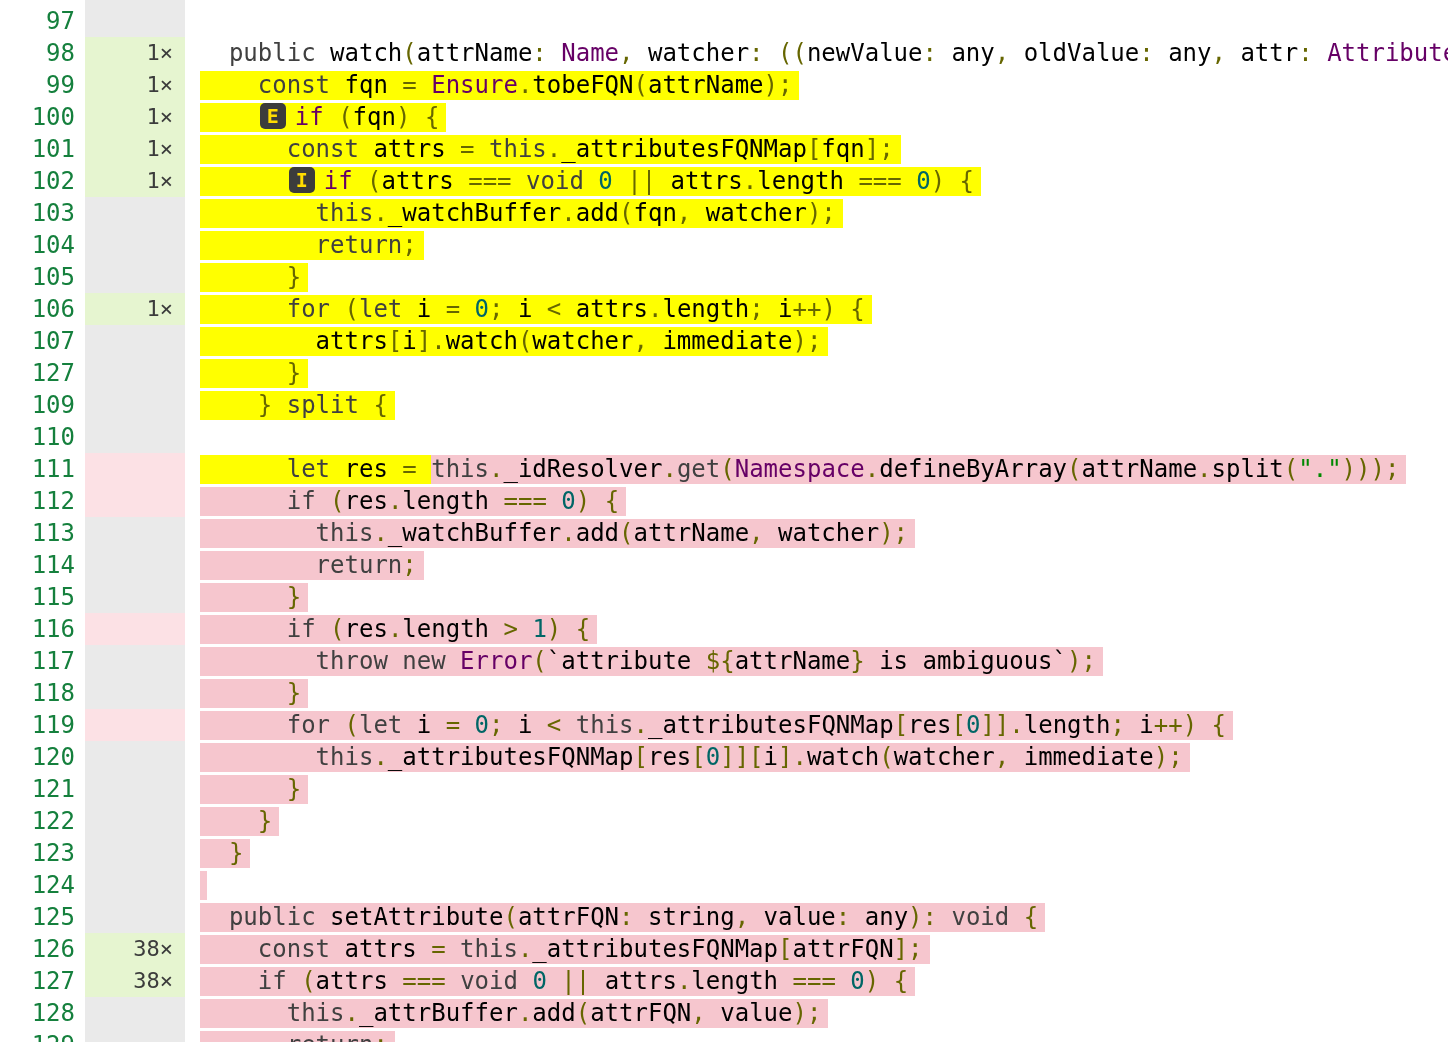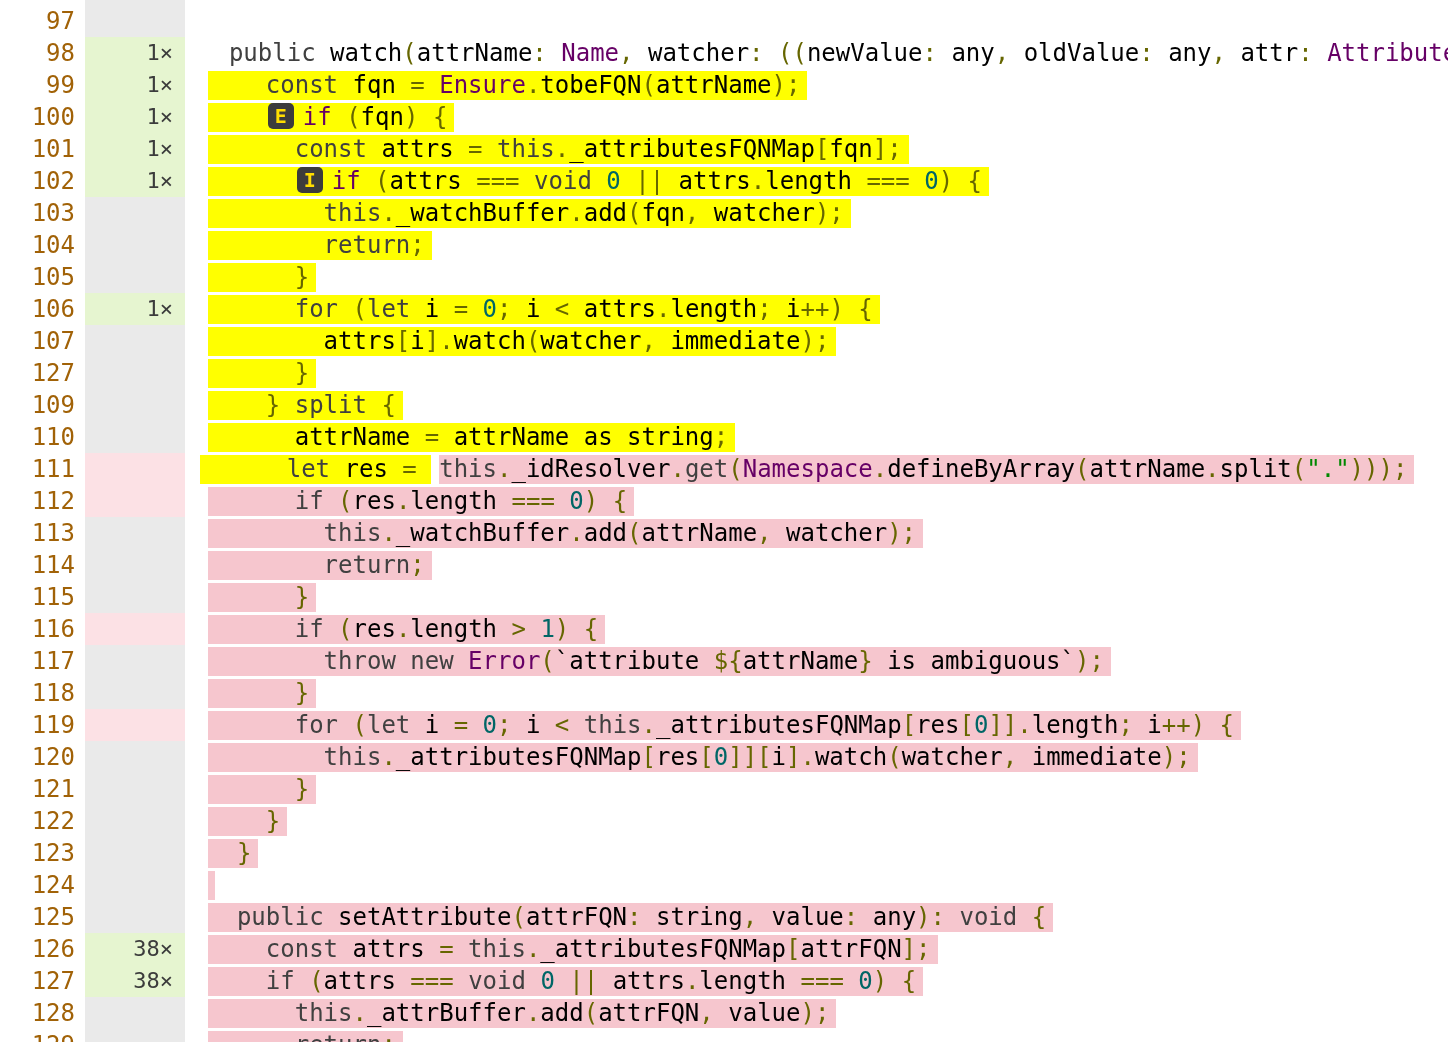--- a/index.html
+++ b/index.html
@@ -6,37 +6,37 @@
   body {
     width:1448px; height:1042px; overflow:hidden; background:#ffffff;
     font-family:"DejaVu Sans Mono", "Liberation Mono", monospace;
   }
   #coverage-view { width:1448px; height:1042px; overflow:hidden; }
   .prerow { display:flex; height:5px; }
   .row { display:flex; height:32px; align-items:center; }
   .lineno {
     flex:0 0 85px; width:85px; box-sizing:border-box; align-self:stretch;
     text-align:right; padding-right:10px; line-height:32px;
-    font-size:24px; color:#a16207; background:#ffffff;
+    font-size:24px; color:#15803d; background:#ffffff;
   }
   .count {
     flex:0 0 100px; width:100px; box-sizing:border-box; align-self:stretch;
     text-align:right; padding-right:12px; line-height:32px;
     font-size:22px; color:#3c3c3c; background:#eaeaea;
   }
   .count.yes { background:#e6f5d0; }
   .count.no  { background:#fce1e5; }
   .codearea {
     margin-left:15px; display:flex; align-items:center; height:32px;
     white-space:pre; flex:1 0 auto;
   }
   .seg { display:inline-block; height:29px; line-height:29px; white-space:pre; font-size:24px; }
   .seg.y { background:#ffff00; }
   .seg.p { background:#f6c6ce; }
-  .seg.endpad { padding-right:7px;margin-left:8px; }
+  .seg.endpad { padding-right:7px; }
   .tk-n { color:#000000; }
   .tk-k { color:#404040; }
   .tk-kp { color:#660066; }
   .tk-t { color:#660066;text-align:center; }
   .tk-p { color:#666600; }
   .tk-l { color:#006666; }
   .tk-s { color:#008800; }
   .badge {
     display:inline-block; width:26px; height:26px; line-height:26px;
     text-align:center; background:#3c3c3c; color:#ffdd00;
@@ -114,21 +114,20 @@
         <div class="codearea"><span class="seg y endpad"><span class="tk-n">      </span><span class="tk-p">}</span></span></div>
       </div>
       <div class="row">
         <span class="lineno">109</span>
         <span class="count"></span>
         <div class="codearea"><span class="seg y endpad"><span class="tk-n">    </span><span class="tk-p">}</span><span class="tk-n"> </span><span class="tk-k">split</span><span class="tk-n"> </span><span class="tk-p">{</span></span></div>
       </div>
       <div class="row">
         <span class="lineno">110</span>
         <span class="count"></span>
-        <div class="codearea"><span class="seg y endpad"><span class="tk-n">      attrName </span><span class="tk-p">=</span><span class="tk-n"> attrName as string</span><span class="tk-p">;</span></span></div>
       </div>
       <div class="row">
         <span class="lineno">111</span>
         <span class="count no"></span>
         <div class="codearea"><span class="seg y"><span class="tk-n">      </span><span class="tk-k">let</span><span class="tk-n"> res </span><span class="tk-p">=</span><span class="tk-n"> </span></span><span class="seg p endpad"><span class="tk-k">this</span><span class="tk-p">.</span><span class="tk-n">_idResolver</span><span class="tk-p">.</span><span class="tk-k">get</span><span class="tk-p">(</span><span class="tk-t">Namespace</span><span class="tk-p">.</span><span class="tk-n">defineByArray</span><span class="tk-p">(</span><span class="tk-n">attrName</span><span class="tk-p">.</span><span class="tk-n">split</span><span class="tk-p">(</span><span class="tk-s">"."</span><span class="tk-p">)));</span></span></div>
       </div>
       <div class="row">
         <span class="lineno">112</span>
         <span class="count no"></span>
         <div class="codearea"><span class="seg p endpad"><span class="tk-n">      </span><span class="tk-k">if</span><span class="tk-n"> </span><span class="tk-p">(</span><span class="tk-n">res</span><span class="tk-p">.</span><span class="tk-n">length </span><span class="tk-p">===</span><span class="tk-n"> </span><span class="tk-l">0</span><span class="tk-p">)</span><span class="tk-n"> </span><span class="tk-p">{</span></span></div>

